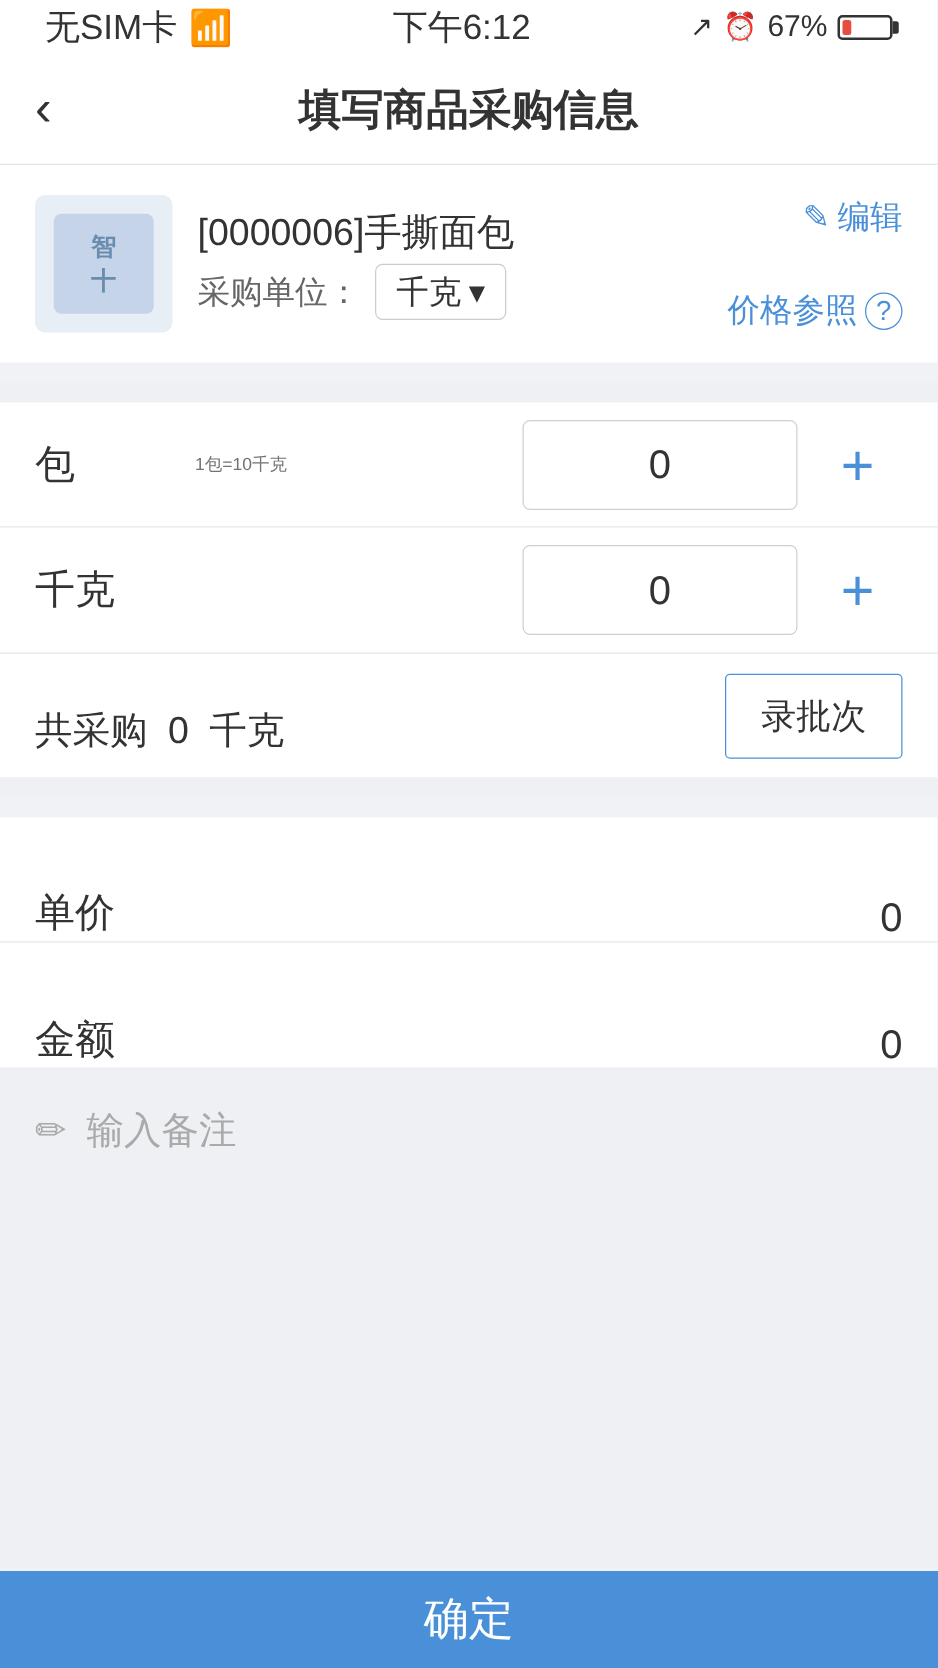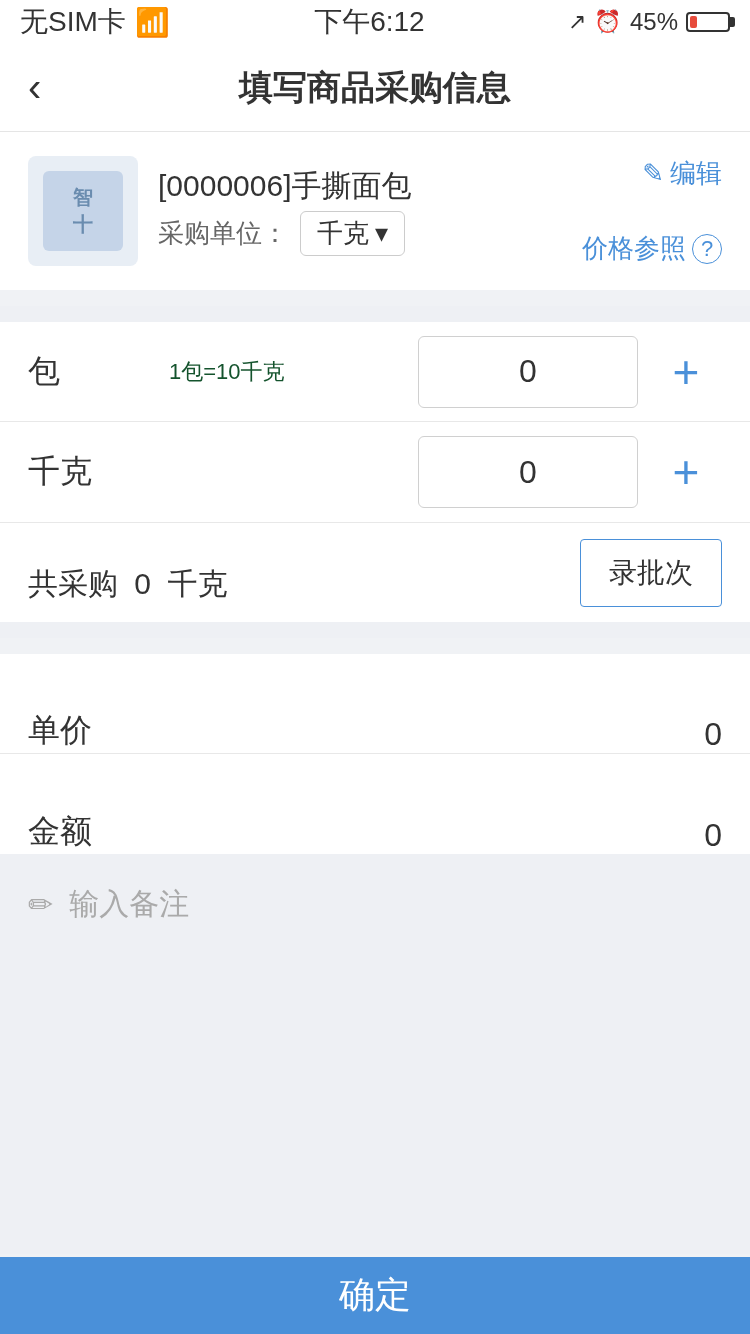--- a/index.html
+++ b/index.html
@@ -13,21 +13,21 @@
       color: #333;
     }
 
     
     .status-bar {
       height: 44px;
       background: #fff;
       display: flex;
       align-items: center;
       justify-content: space-between;
-      padding: 0 20px;
+      padding: 0 36px;
       font-size: 28px;
       font-weight: 500;
     }
     .status-left { display: flex; align-items: center; gap: 10px; }
     .status-right { display: flex; align-items: center; gap: 8px; font-size: 26px; }
     .battery-bar {
       width: 44px; height: 20px;
       border: 2px solid #333;
       border-radius: 4px;
       position: relative;
@@ -173,23 +173,23 @@
       border-bottom: 1px solid #e8e8e8;
     }
     .input-row:last-child { border-bottom: none; }
     .input-label {
       font-size: 32px;
       color: #333;
       flex-shrink: 0;
       min-width: 120px;
     }
     .input-sub {
-      font-size: 22px;
-      color: #14532d;
-      margin-left: 21px;
+      font-size: 14px;
+      color: #737373;
+      margin-left: 8px;
     }
     .input-spacer { flex: 1; }
     .qty-input {
       width: 220px;
       height: 72px;
       border: 1px solid #d0d0d0;
       border-radius: 6px;
       text-align: center;
       font-size: 32px;
       color: #333;
@@ -308,21 +308,21 @@
 
 <div class="status-bar">
   <div class="status-left">
     <span>无SIM卡</span>
     <span>📶</span>
   </div>
   <div style="font-size:28px;font-weight:500;">下午6:12</div>
   <div class="status-right">
     <span style="font-size:22px;">↗</span>
     <span style="font-size:22px;">⏰</span>
-    <span style="font-size:24px;">45%</span>
+    <span style="font-size:24px;">67%</span>
     <div class="battery-bar">
       <div class="battery-fill"></div>
     </div>
   </div>
 </div>
 
 <div class="nav-bar">
   <span class="nav-back">‹</span>
   <span class="nav-title">填写商品采购信息</span>
 </div>

